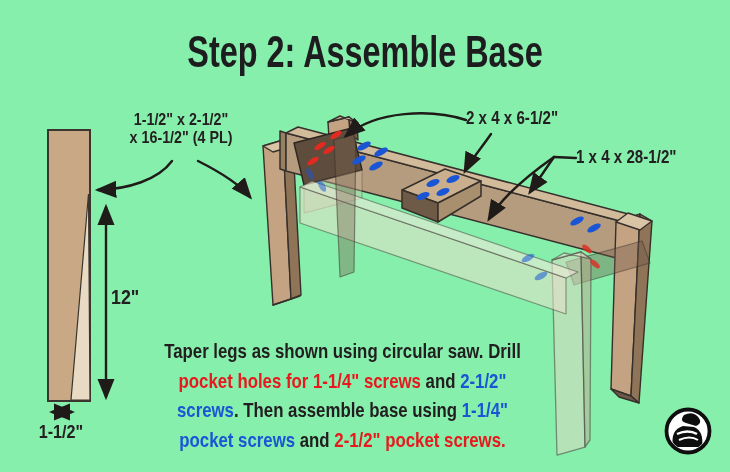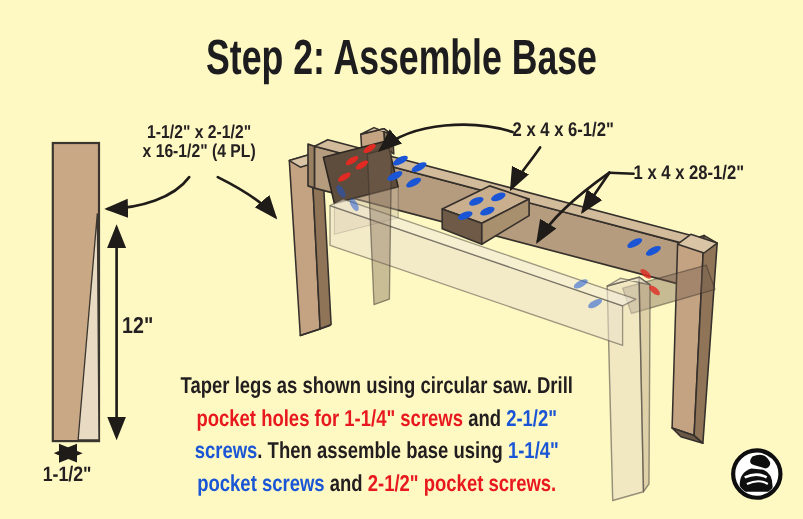--- a/index.html
+++ b/index.html
@@ -1,17 +1,17 @@
 <!DOCTYPE html>
 <html><head>
 <meta charset="utf-8">
 <style>
   html,body{margin:0;padding:0;background:#ffffff;}
   .canvas{
-    position:relative;width:730px;height:472px;background:#fef9c3;
+    position:relative;width:730px;height:472px;background:#86efac;
     font-family:"Liberation Sans",sans-serif;overflow:hidden;
   }
   .abs{position:absolute;}
   svg.scene{position:absolute;left:0;top:0;width:730px;height:472px;}
   .title{
     left:0;top:26px;width:730px;text-align:center;
     font-size:45px;font-weight:bold;color:#1d1c1e;
     transform:scaleX(0.72);transform-origin:50% 0;
     letter-spacing:0px;white-space:nowrap;
   }

